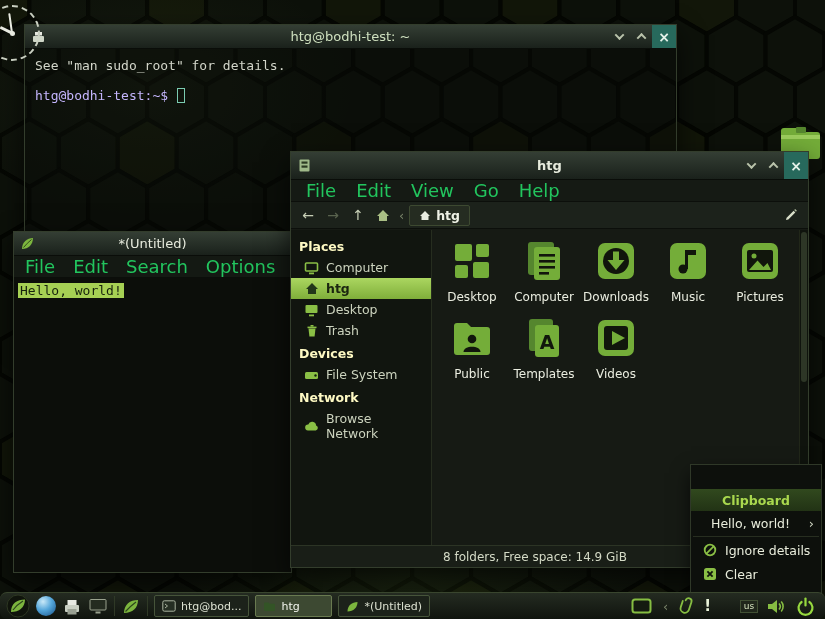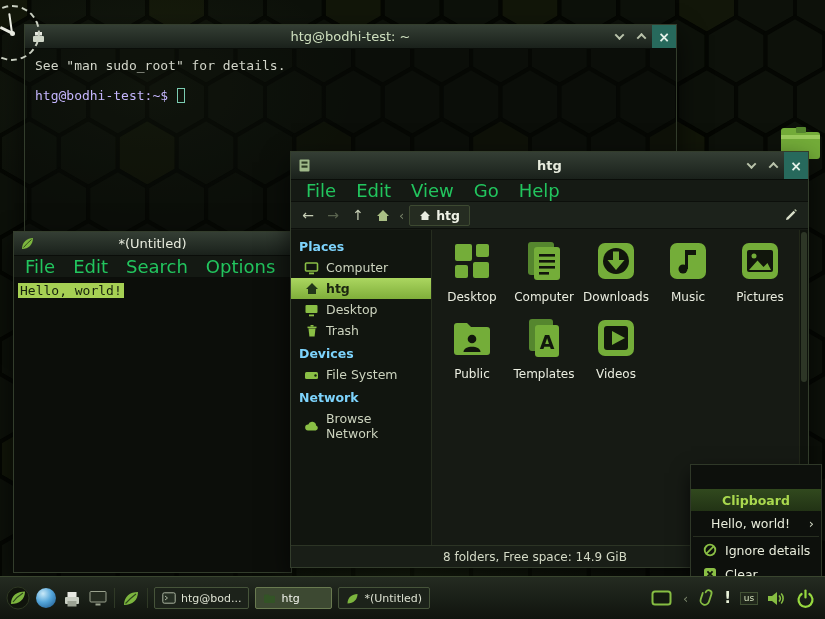--- a/index.html
+++ b/index.html
@@ -60,21 +60,21 @@
     color:#c7cfb6; font-size:14px; border-radius:2px; }
   .tool-btn.disabled { color:#59634e; }
   .path-chev { color:#7a856a; font-size:13px; padding:0 2px; }
   .path-seg { display:flex; align-items:center; gap:5px; height:21px; padding:0 9px;
     background:#252c21; border:1px solid #3d4931; border-radius:2px;
     color:#eef1e5; font-size:12.5px; font-weight:bold; }
   .tool-spacer { flex:1; }
   .fm-content { position:absolute; top:78px; bottom:22px; left:0; right:0; display:flex; }
   .fm-sidebar { width:141px; background:#11150f; border-right:1px solid #262d1f;
     padding-top:4px; font-size:12.5px; overflow:hidden; }
-  .sb-header { font-weight:bold; color:#7dd3fc; padding:5px 8px 3px 8px; }
+  .sb-header { font-weight:bold; color:#fef9c3; padding:5px 8px 3px 8px; }
   .sb-item { display:flex; align-items:center; gap:7px; padding:3px 6px 3px 13px; color:#ccd3be; }
   .sb-item .sb-ico { display:flex; width:15px; justify-content:center; }
   .sb-item.selected { background:linear-gradient(#abd660,#7fae3a); color:#1b2510; font-weight:bold; }
   .fm-main { flex:1; padding:4px 0 0 4px; display:grid;
     grid-template-columns:repeat(5,72px); grid-auto-rows:77px; align-content:start; }
   .fm-cell { display:flex; flex-direction:column; align-items:center; gap:3px; padding-top:5px; }
   .fm-label { font-size:12px; color:#eaede0; }
   .fm-scroll { width:9px; background:#0f130d; border-left:1px solid #212719; }
   .fm-thumb { margin:2px 1px 0 1px; height:150px; background:#2d3626; border-radius:3px; }
   .fm-status { position:absolute; left:0; right:0; bottom:0; height:22px;
@@ -98,35 +98,35 @@
     font-size:12.5px; font-weight:bold;margin-top:24px; }
   .cb-item { height:24px; display:flex; align-items:center; padding:0 7px 0 11px;
     font-size:12.5px; color:#e9edDC; color:#e9eddc; }
   .cb-item .cb-ico { width:16px; margin-right:7px; display:flex; justify-content:center; }
   .cb-item .grow { flex:1; }
   .cb-arrow { color:#cfd6c2; font-size:13px; }
   .cb-sep { height:1px; background:#272e20; margin:1px 2px; }
   .cb-first { padding-left:20px; }
 
   
-  #taskbar { position:absolute; left:0; right:0; bottom:0; height:43px; z-index:60;
+  #taskbar { position:absolute; left:0; right:0; bottom:0; height:27px; z-index:60;
     background:linear-gradient(#242b21,#10140e); border-top:1px solid #39452e;
-    display:flex; align-items:center; gap:6px; padding:0 6px; }
+    display:flex; align-items:center; gap:6px; padding:0 6px;border-radius:7px; }
   .tb-sep { width:1px; height:20px; background:#2f3926; }
   .tray-ico { display:flex; align-items:center; justify-content:center; }
   .sphere { width:20px; height:20px; border-radius:50%;
     background:radial-gradient(circle at 35% 28%, #c9e9f8, #54a6da 45%, #174f84); }
   .task-btn { display:flex; align-items:center; gap:5px; height:22px; padding:0 7px;
     min-width:77px; background:#1c221a; border:1px solid #46543a; border-radius:2px;
     font-size:11px; color:#dce1d1; white-space:nowrap; }
   .task-btn.active { background:#3d4932; border-color:#697a50; color:#f3f5ed; }
   .tray { margin-left:auto; display:flex; align-items:center; gap:9px; padding-right:4px; }
   .excl { font-size:15px; font-weight:bold; color:#eaf3da; }
   .kbd-badge { min-width:18px; height:13px; background:#20271b; border:1px solid #415034;
-    color:#d7e4bf; font-size:9px; display:flex; align-items:center; justify-content:center; }
+    color:#d7e4bf; font-size:9px; display:flex; align-items:center; justify-content:center;margin-left:20px; }
 
   
   #clock { position:absolute; left:-16px; top:5px; width:56px; height:56px; z-index:45;
     border:2px dashed #c9cfc1; border-radius:50%; }
   #clock .hand { position:absolute; left:50%; bottom:50%; transform-origin:center bottom;
     background:#e9ebe1; border-radius:1px; }
   #clock .minute { width:2px; height:20px; transform:translateX(-50%) rotate(-8deg); }
   #clock .hour { width:3px; height:13px; transform:translateX(-50%) rotate(-64deg); }
   #clock .dot { position:absolute; left:50%; top:50%; width:5px; height:5px; margin:-2.5px;
     background:#e9ebe1; border-radius:50%; }

